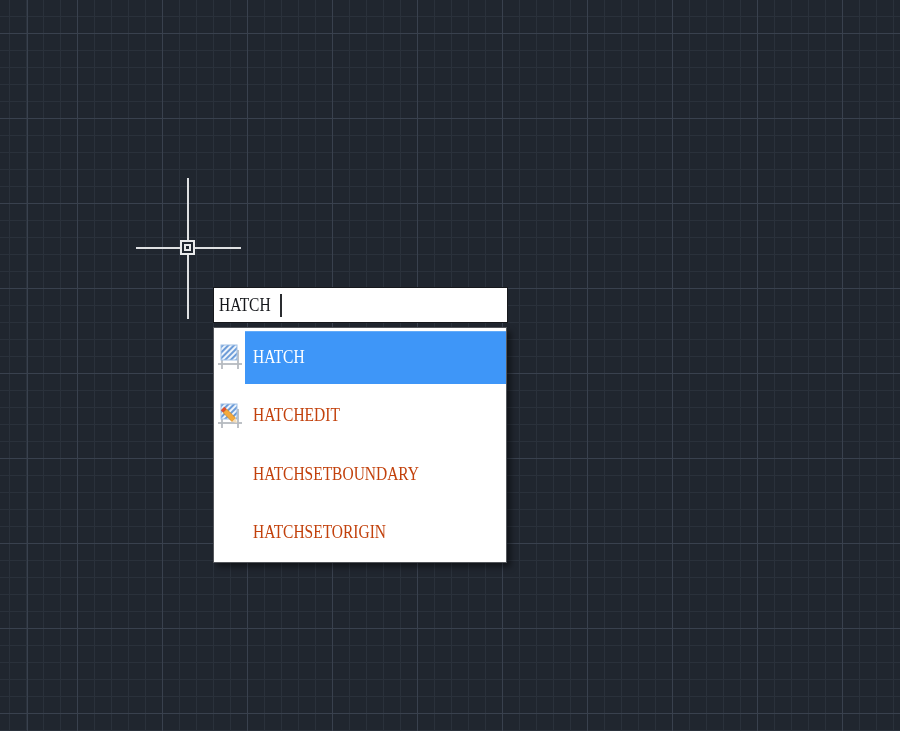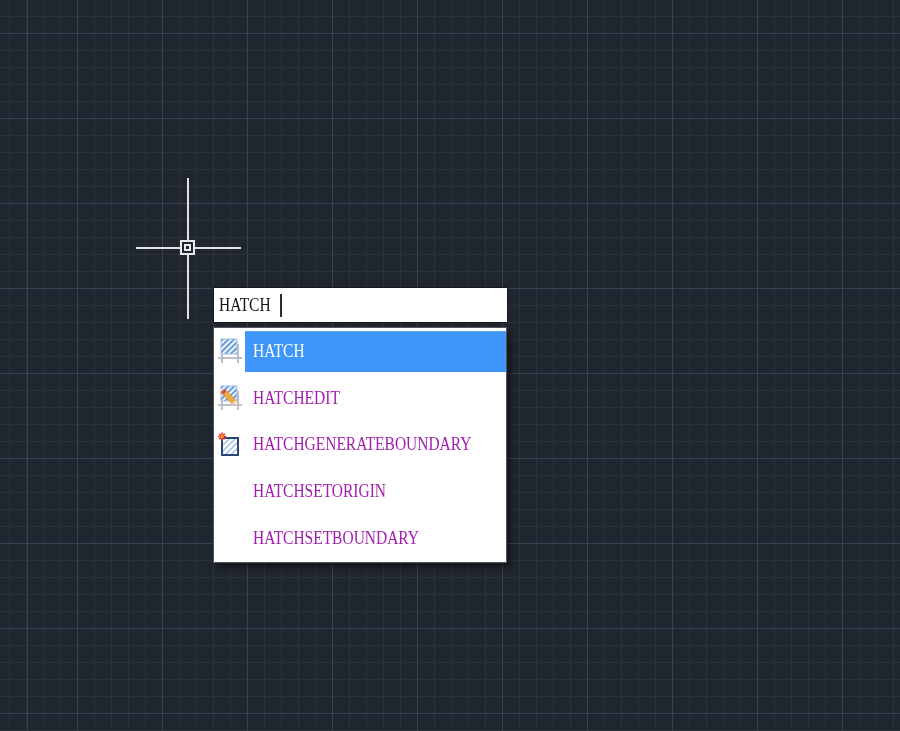--- a/index.html
+++ b/index.html
@@ -35,21 +35,21 @@
   .suggest-list{
     position:absolute;left:213px;top:327px;width:294px;height:236px;box-sizing:border-box;
     background:#ffffff;border:1px solid #54575c;z-index:5;
     display:flex;flex-direction:column;
     box-shadow:4px 4px 6px rgba(0,0,0,0.45);
   }
   .row{flex:1;display:flex;align-items:stretch;min-height:0;}
   .icon-cell{flex:0 0 31px;display:flex;align-items:center;justify-content:center;}
   .label-cell{
     flex:1;margin:2.5px 0;display:flex;align-items:center;padding-left:8px;
-    font-size:18px;color:#a21caf;white-space:nowrap;overflow:hidden;
+    font-size:18px;color:#c2410c;white-space:nowrap;overflow:hidden;
   }
   .row.selected .label-cell{background:#3e96f8;color:#ffffff;box-shadow:inset 0 1px 0 #63abf9;}
   .icon-cell svg{display:block;}
 </style>
 </head>
 <body>
 
 <div class="stage">
 
   <div class="ch-v"></div>
@@ -107,53 +107,30 @@
             <rect x="10.5" y="6" width="5" height="12.5" fill="#f4a93c" stroke="#c8821f" stroke-width="0.6"></rect>
             <polygon points="10.5,18.5 15.5,18.5 13,23" fill="#f3ddba"></polygon>
           </g>
         </svg>
       </span>
       <span class="label-cell">
           <span class="cond">HATCHEDIT</span>
         </span>
     </div>
 
+
     <div class="row">
-      <span class="icon-cell">
-        <svg width="26" height="26" viewBox="0 0 26 26">
-          <defs>
-            <pattern id="hp3" width="4.2" height="4.2" patternUnits="userSpaceOnUse" patternTransform="rotate(45)">
-              <rect width="4.2" height="4.2" fill="#ffffff"></rect>
-                <rect width="1.7" height="4.2" fill="#a9c7ec"></rect>
-            </pattern>
-          </defs>
-          <rect x="5" y="6" width="16" height="17" fill="url(#hp3)" stroke="#2a4576" stroke-width="2"></rect>
-          <g stroke="#e63326" stroke-width="1.5">
-            <line x1="5" y1="0.5" x2="5" y2="8.5"></line>
-            <line x1="1" y1="4.5" x2="9" y2="4.5"></line>
-            <line x1="2.2" y1="1.7" x2="7.8" y2="7.3"></line>
-            <line x1="7.8" y1="1.7" x2="2.2" y2="7.3"></line>
-          </g>
-          <circle cx="5" cy="4.5" r="1.6" fill="#ffb033"></circle>
-        </svg>
-      </span>
+      <span class="icon-cell"></span>
       <span class="label-cell">
-          <span class="cond">HATCHGENERATEBOUNDARY</span>
+          <span class="cond">HATCHSETBOUNDARY</span>
         </span>
     </div>
 
     <div class="row">
       <span class="icon-cell"></span>
       <span class="label-cell">
           <span class="cond">HATCHSETORIGIN</span>
         </span>
     </div>
 
-    <div class="row">
-      <span class="icon-cell"></span>
-      <span class="label-cell">
-          <span class="cond">HATCHSETBOUNDARY</span>
-        </span>
-    </div>
-
 
   </div>
 </div>
 
 </body></html>

